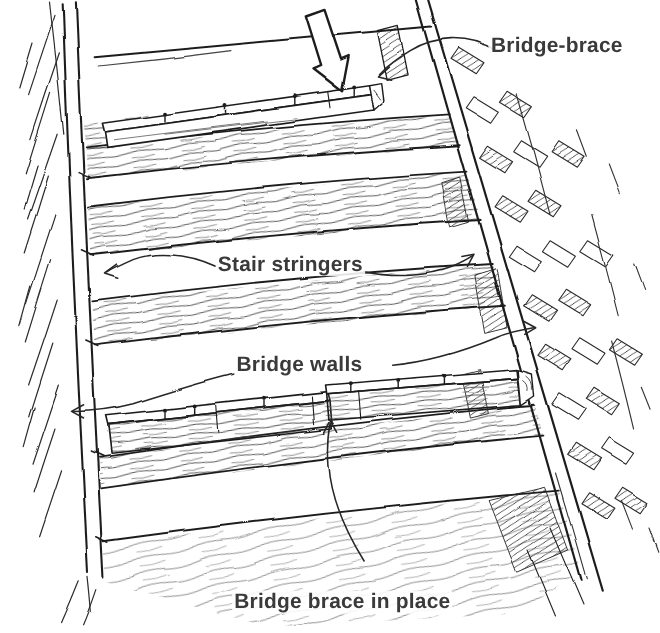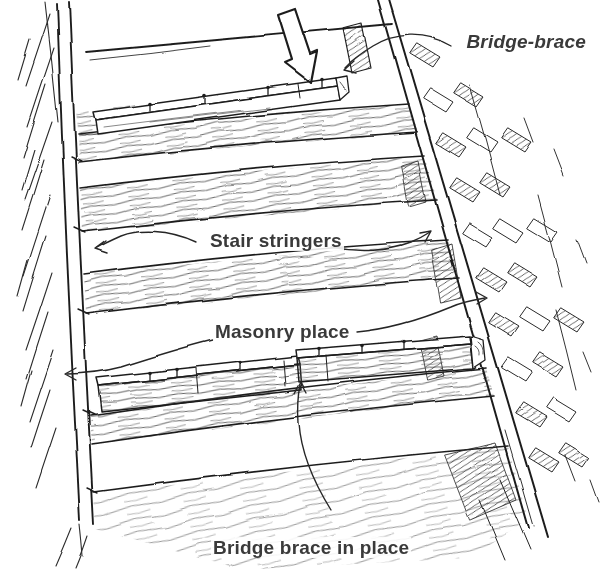--- a/index.html
+++ b/index.html
@@ -1,22 +1,22 @@
 <!DOCTYPE html>
 <html><head>
 <meta charset="utf-8">
 <style>
   html,body{margin:0;padding:0;background:#ffffff;}
   #stage{position:relative;width:600px;height:575px;overflow:hidden;background:#fff;
          font-family:"Liberation Sans",sans-serif;}
   #sketch{position:absolute;left:0;top:0;}
   .lbl{position:absolute;font-size:19px;font-weight:600;color:#3a3a3a;letter-spacing:.2px;
        line-height:21px;background:rgba(255,255,255,.88);padding:0 2px;white-space:nowrap;}
-  #lbl-bbi{top:31px;right:12px;text-align:right;font-style:italic;}
-  #lbl-ss{top:230px;left:208px;}
+  #lbl-bbi{top:31px;right:32px;text-align:right;}
+  #lbl-ss{top:230px;left:196px;}
   #lbl-mw{top:321px;left:213px;}
   #lbl-bbip{top:537px;left:211px;}
 </style>
 </head>
 <body>
 
 <div id="stage">
 
 <svg id="sketch" width="600" height="575" viewBox="0 0 600 575">
   <defs>
@@ -219,16 +219,16 @@
         <path d="M295,394 L301,382 L307,393"></path>
       </g>
     </g>
   </g>
 </svg>
 
 <div class="lbl" id="lbl-bbi">
   <div>Bridge-brace</div>
 </div>
 <div class="lbl" id="lbl-ss">Stair stringers</div>
-<div class="lbl" id="lbl-mw">Masonry place</div>
+<div class="lbl" id="lbl-mw">Bridge walls</div>
 <div class="lbl" id="lbl-bbip">Bridge brace in place</div>
 
 </div>
 
 </body></html>

